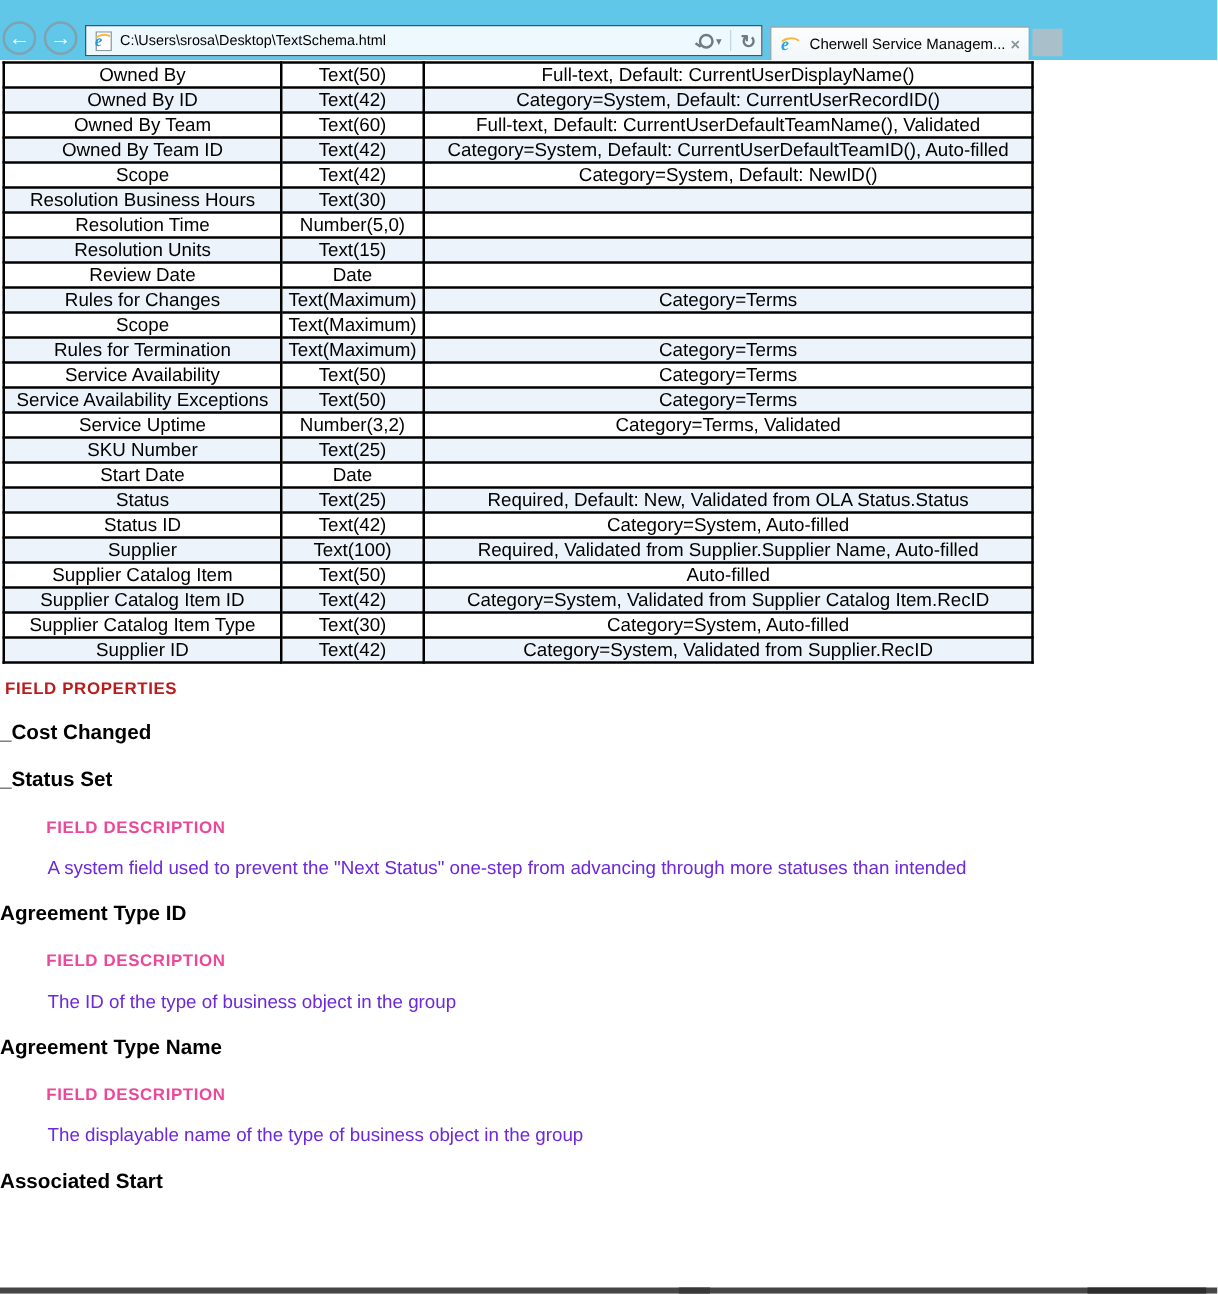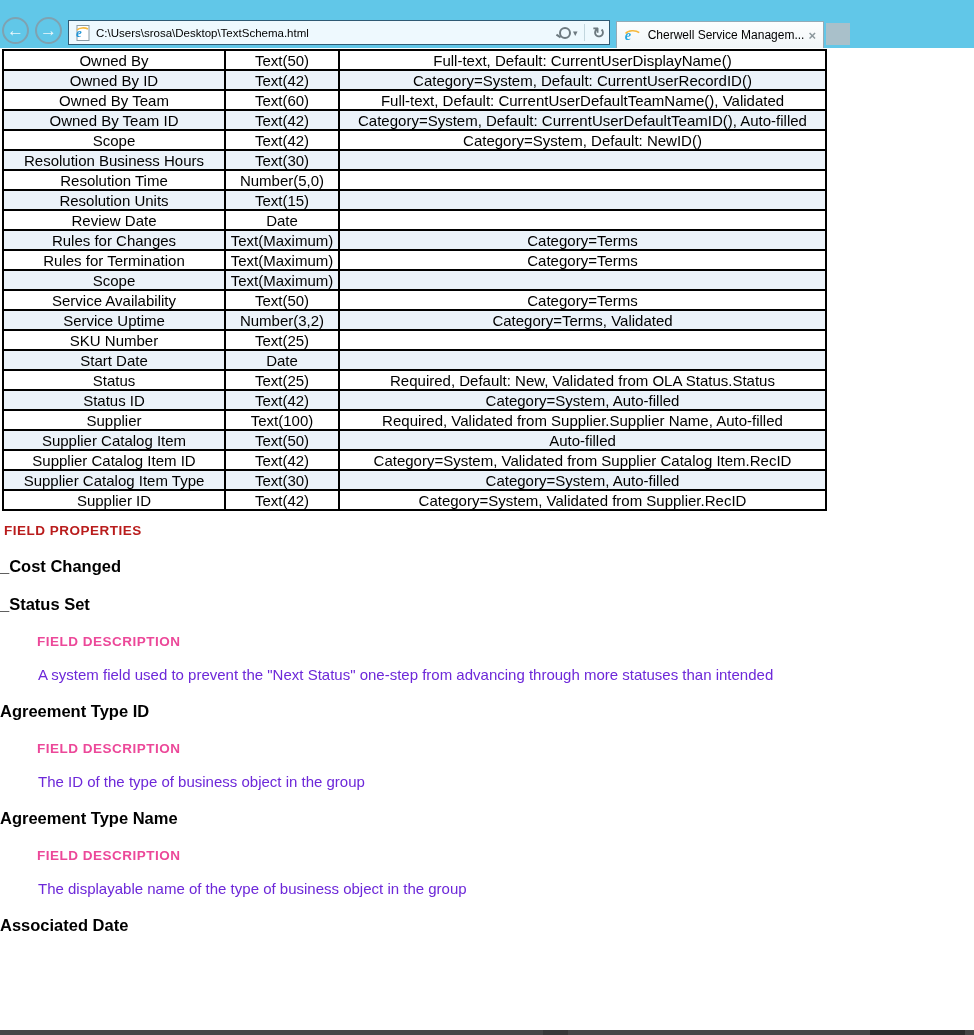--- a/index.html
+++ b/index.html
@@ -158,31 +158,36 @@
             <td>Review Date</td>
             <td>Date</td>
             <td></td>
           </tr>
           <tr>
             <td>Rules for Changes</td>
             <td>Text(Maximum)</td>
             <td>Category=Terms</td>
           </tr>
           <tr>
+            <td>Scope</td>
+            <td>Text(Maximum)</td>
+            <td></td>
+          </tr>
+          <tr>
             <td>Rules for Termination</td>
             <td>Text(Maximum)</td>
             <td>Category=Terms</td>
           </tr>
           <tr>
-            <td>Scope</td>
-            <td>Text(Maximum)</td>
-            <td></td>
-          </tr>
-          <tr>
             <td>Service Availability</td>
+            <td>Text(50)</td>
+            <td>Category=Terms</td>
+          </tr>
+          <tr>
+            <td>Service Availability Exceptions</td>
             <td>Text(50)</td>
             <td>Category=Terms</td>
           </tr>
           <tr>
             <td>Service Uptime</td>
             <td>Number(3,2)</td>
             <td>Category=Terms, Validated</td>
           </tr>
           <tr>
             <td>SKU Number</td>
@@ -237,21 +242,21 @@
     <div class="sec-title">_Cost Changed</div>
         <div class="sec-title">_Status Set</div>
         <div class="fd-label">FIELD DESCRIPTION</div>
         <div class="fd-text">A system field used to prevent the "Next Status" one-step from advancing through more statuses than intended</div>
         <div class="sec-title">Agreement Type ID</div>
         <div class="fd-label">FIELD DESCRIPTION</div>
         <div class="fd-text">The ID of the type of business object in the group</div>
         <div class="sec-title">Agreement Type Name</div>
         <div class="fd-label">FIELD DESCRIPTION</div>
         <div class="fd-text">The displayable name of the type of business object in the group</div>
-        <div class="sec-title">Associated Date</div>
+        <div class="sec-title">Associated Start</div>
       </div>
   </div>
 
   <div class="taskbar">
     <span class="seg1"></span>
     <span class="seg2"></span>
   </div>
 </div>
 
 </body></html>

